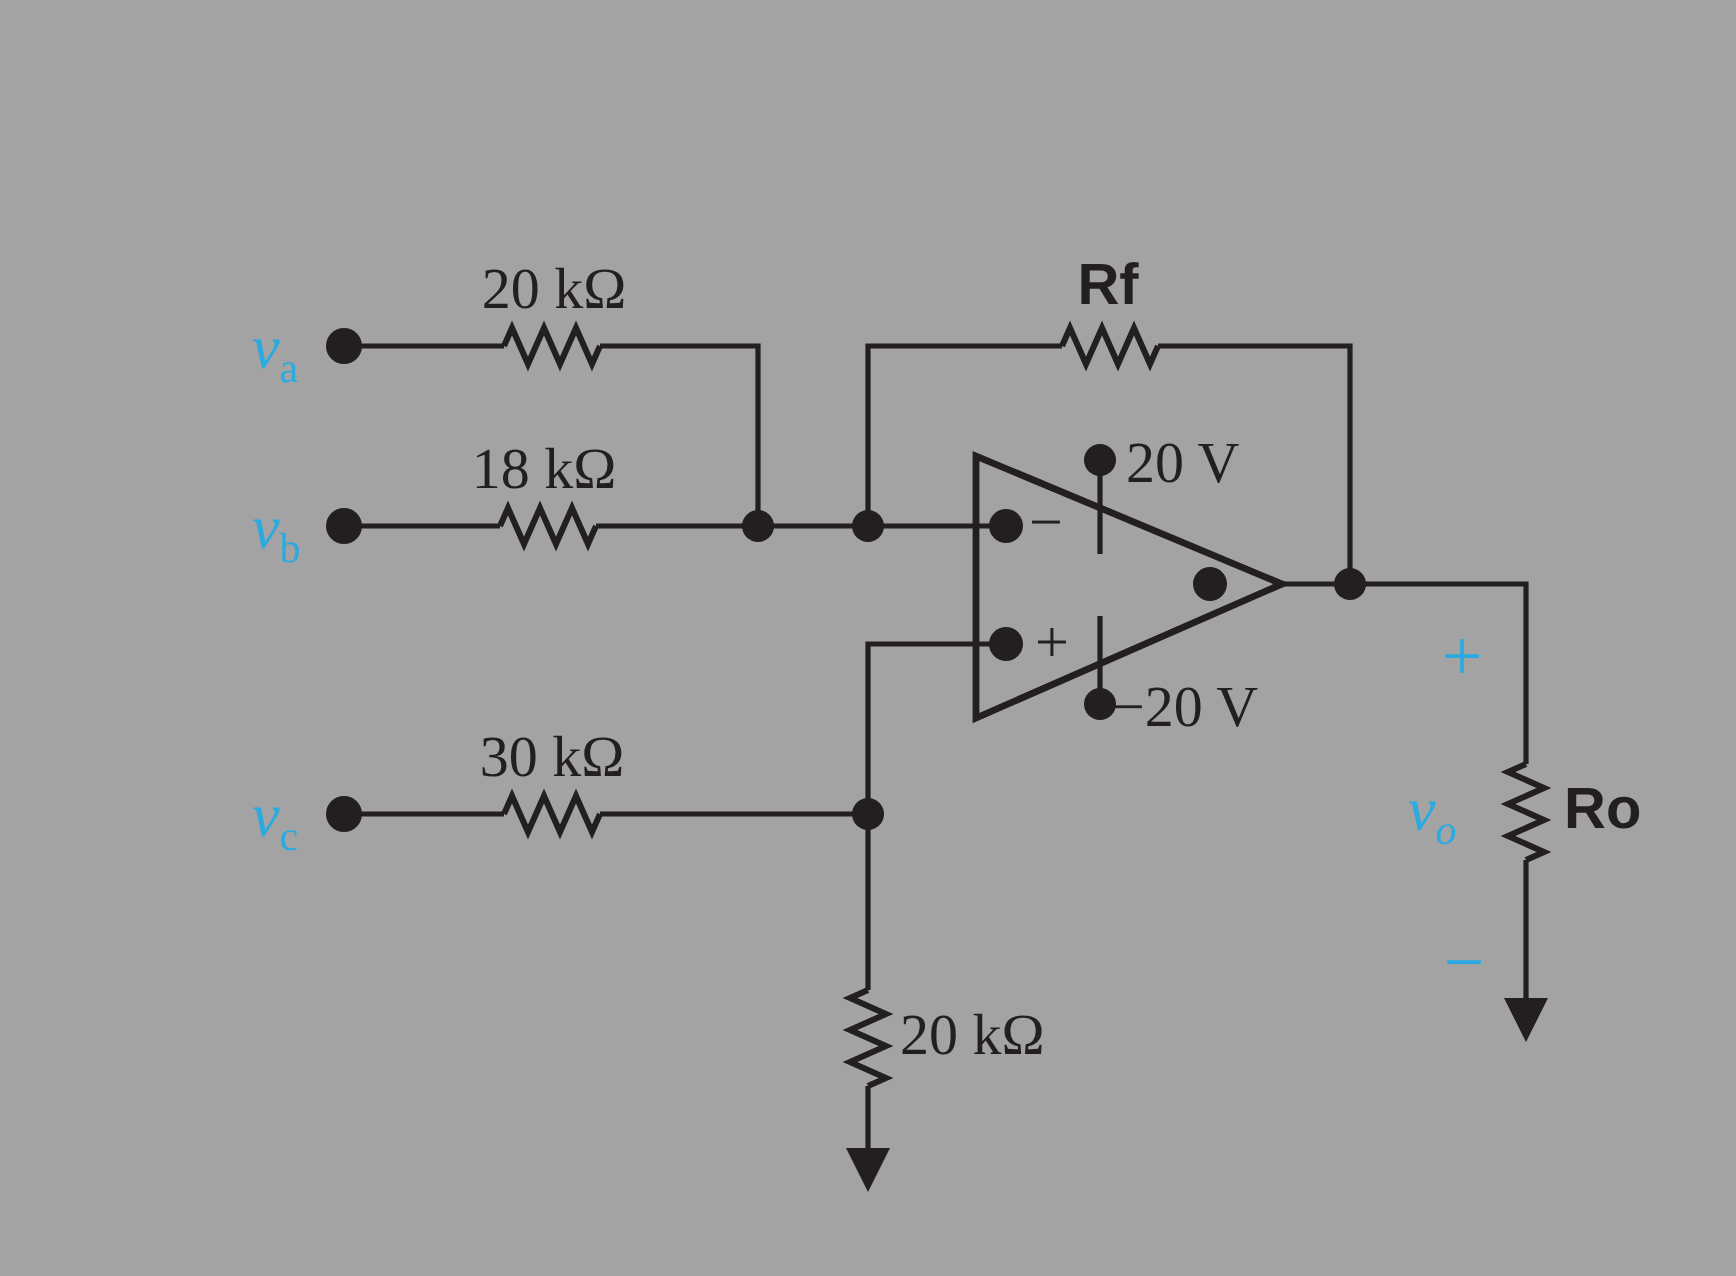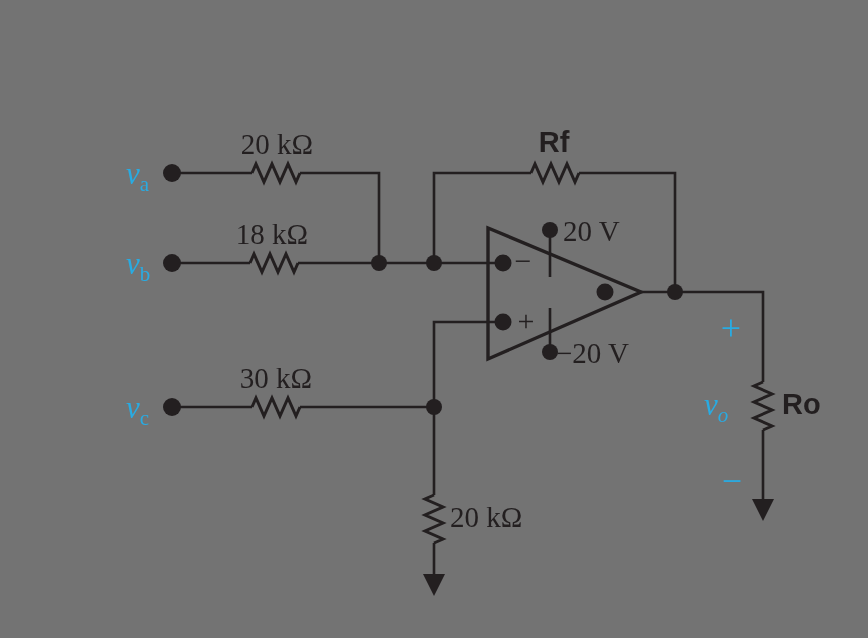--- a/index.html
+++ b/index.html
@@ -1,17 +1,17 @@
 <!DOCTYPE html>
 <html><head>
 <meta charset="utf-8">
 <style>
   html,body{margin:0;padding:0;background:#ffffff;}
   .stage{
-    position:relative;width:868px;height:638px;background:#737373;overflow:hidden;
+    position:relative;width:868px;height:638px;background:#a3a3a3;overflow:hidden;
     font-family:"Liberation Serif","DejaVu Serif",serif;
   }
   svg{display:block;}
   .wire{stroke:#231f20;stroke-width:2.6;fill:none;}
   .res{stroke:#231f20;stroke-width:3;fill:none;stroke-linejoin:miter;}
   .tri{stroke:#231f20;stroke-width:3.4;fill:none;stroke-linejoin:miter;}
   .dot{fill:#231f20;stroke:none;}
   .gnd{fill:#231f20;stroke:none;}
   .ser{font-family:"Liberation Serif","DejaVu Serif",serif;font-size:29px;fill:#231f20;}
   .sans{font-family:"Liberation Sans","DejaVu Sans",sans-serif;font-size:29px;font-weight:600;fill:#231f20;}

